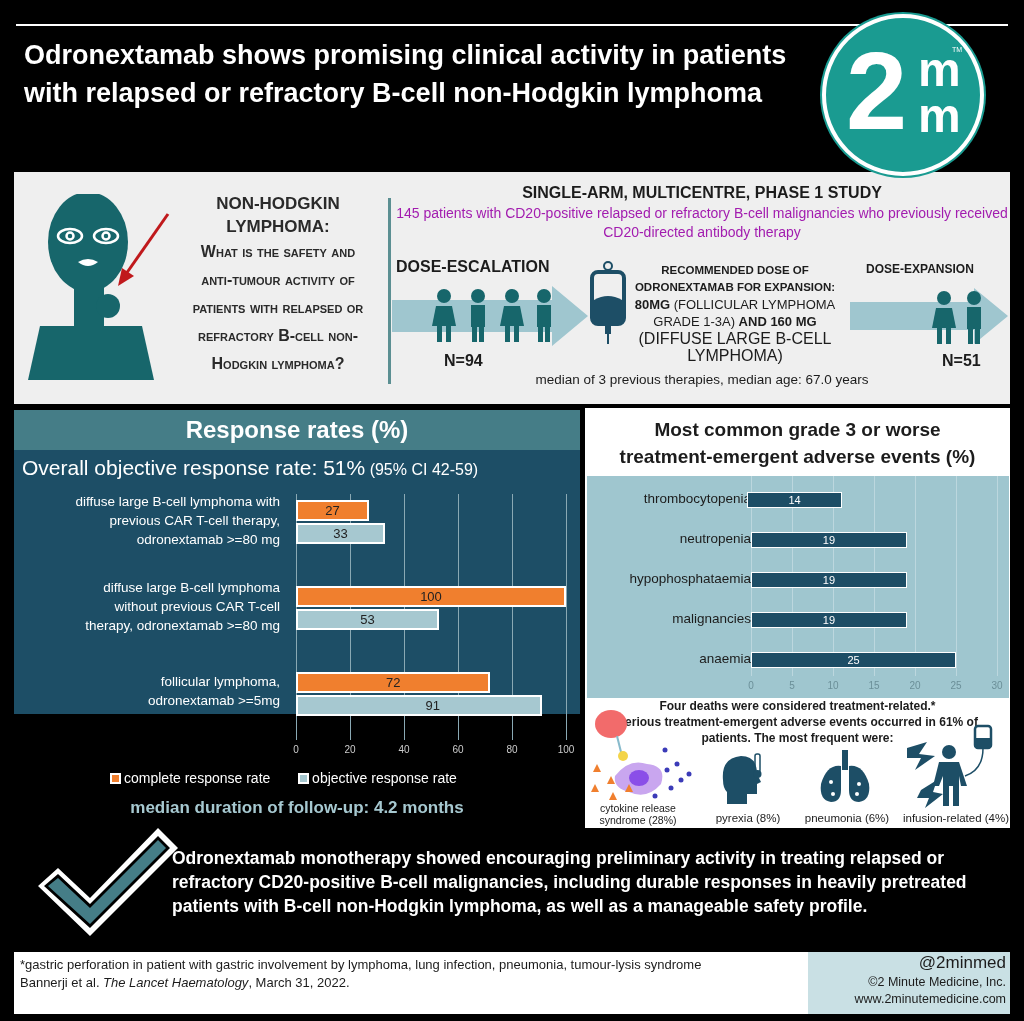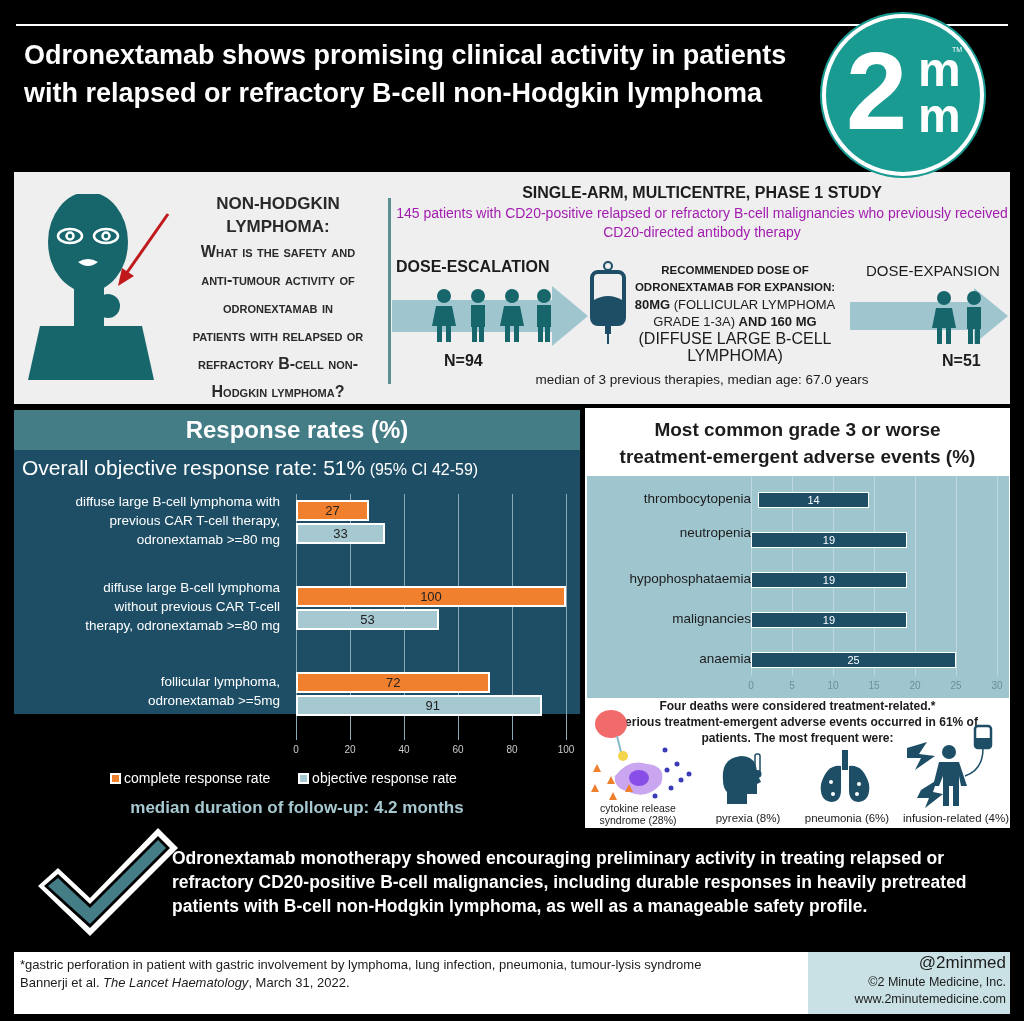--- a/index.html
+++ b/index.html
@@ -14,21 +14,21 @@
 #logo .m2{position:absolute;left:92px;top:74px;color:#fff;font-size:48px;font-weight:bold;line-height:48px}
 #logo .tm{position:absolute;right:18px;top:28px;color:#fff;font-size:7px}
 #study{left:14px;top:172px;width:996px;height:232px;background:#efefef}
 #question{left:150px;top:20px;width:228px;text-align:center;color:#2a2a2a;font-weight:bold}
 #question .h{font-size:17px;line-height:23px}
 #question .q{font-size:14px;line-height:28px;font-variant:small-caps;font-size:16px}
 #divider{left:374px;top:26px;width:3px;height:186px;background:#5b8f92}
 #study-title{left:380px;top:12px;width:616px;text-align:center;font-size:16px;font-weight:bold;color:#1c1c1c}
 #study-desc{left:380px;top:32px;width:616px;text-align:center;font-size:14px;color:#a21caf;line-height:19px}
 #esc-label{left:382px;top:86px;font-size:16px;font-weight:bold;color:#1c1c1c}
-#exp-label{left:852px;top:90px;font-size:15px;font-weight:normal;color:#1c1c1c}
+#exp-label{left:852px;top:90px;font-size:12px;font-weight:bold;color:#1c1c1c}
 #n94{left:430px;top:180px;font-size:16px;font-weight:bold;color:#1c1c1c}
 #n51{left:928px;top:180px;font-size:16px;font-weight:bold;color:#1c1c1c}
 #rec{left:616px;top:90px;width:210px;text-align:center;font-size:11.5px;color:#1c1c1c;line-height:17px}
 #rec b{font-weight:bold}
 #median{left:380px;top:200px;width:616px;text-align:center;font-size:13.5px;color:#1c1c1c}
 #resp{left:14px;top:410px;width:566px;height:304px;background:#1d4e66}
 #resp-head{left:0;top:0;width:566px;height:40px;background:#457d87;color:#fff;font-size:24px;font-weight:bold;text-align:center;line-height:40px}
 #orr{left:8px;top:46px;color:#fff;font-size:21px;white-space:nowrap}
 #orr small{font-size:16px}
 .cat{color:#fff;font-size:13.5px;text-align:right;line-height:19px;width:262px;left:4px}
@@ -88,21 +88,20 @@
   </svg>
   <svg class="abs" style="left:100px;top:38px" width="60" height="80">
     <line x1="54" y1="4" x2="12" y2="64" stroke="#c0191c" stroke-width="3"></line>
     <polygon points="4,76 8,58 20,66" fill="#c0191c"></polygon>
   </svg>
   <div id="question" class="abs">
     <div class="h">NON-HODGKIN</div>
     <div class="h">LYMPHOMA:</div>
     <div class="q">What is the safety and</div>
     <div class="q">anti-tumour activity of</div>
-    <div class="q">odronextamab in</div>
     <div class="q">patients with relapsed or</div>
     <div class="q">refractory B-cell non-</div>
     <div class="q">Hodgkin lymphoma?</div>
   </div>
   <div id="divider" class="abs"></div>
   <div id="study-title" class="abs">SINGLE-ARM, MULTICENTRE, PHASE 1 STUDY</div>
   <div id="study-desc" class="abs">145 patients with CD20-positive relapsed or refractory B-cell malignancies who previously received CD20-directed antibody therapy</div>
   <div id="esc-label" class="abs">DOSE-ESCALATION</div>
   <svg class="abs" style="left:378px;top:108px" width="200" height="70">
     <polygon points="0,20 160,20 160,6 196,36 160,66 160,52 0,52" fill="#9fc6cf"></polygon>
@@ -217,22 +216,22 @@
       <div class="abs ae-tick" style="left: 236px; top: 204px;">10</div>
       <div class="abs ae-grid" style="left: 287px; top: 0px; height: 200px;"></div>
       <div class="abs ae-tick" style="left: 277px; top: 204px;">15</div>
       <div class="abs ae-grid" style="left: 328px; top: 0px; height: 200px;"></div>
       <div class="abs ae-tick" style="left: 318px; top: 204px;">20</div>
       <div class="abs ae-grid" style="left: 369px; top: 0px; height: 200px;"></div>
       <div class="abs ae-tick" style="left: 359px; top: 204px;">25</div>
       <div class="abs ae-grid" style="left: 410px; top: 0px; height: 200px;"></div>
       <div class="abs ae-tick" style="left: 400px; top: 204px;">30</div>
       <div class="abs ae-cat" style="top: 15px;">thrombocytopenia</div>
-      <div class="abs ae-bar" style="left: 171px; top: 16px; width: 111px;">14</div>
-      <div class="abs ae-cat" style="top: 49px;">neutropenia</div>
+      <div class="abs ae-bar" style="left: 160px; top: 16px; width: 95px;">14</div>
+      <div class="abs ae-cat" style="top: 55px;">neutropenia</div>
       <div class="abs ae-bar" style="left: 164px; top: 56px; width: 155.8px;">19</div>
       <div class="abs ae-cat" style="top: 95px;">hypophosphataemia</div>
       <div class="abs ae-bar" style="left: 164px; top: 96px; width: 155.8px;">19</div>
       <div class="abs ae-cat" style="top: 135px;">malignancies</div>
       <div class="abs ae-bar" style="left: 164px; top: 136px; width: 155.8px;">19</div>
       <div class="abs ae-cat" style="top: 175px;">anaemia</div>
       <div class="abs ae-bar" style="left: 164px; top: 176px; width: 205px;">25</div>
     </div>
   <div id="ae-notes" class="abs">
     <div>Four deaths were considered treatment-related.*</div>

